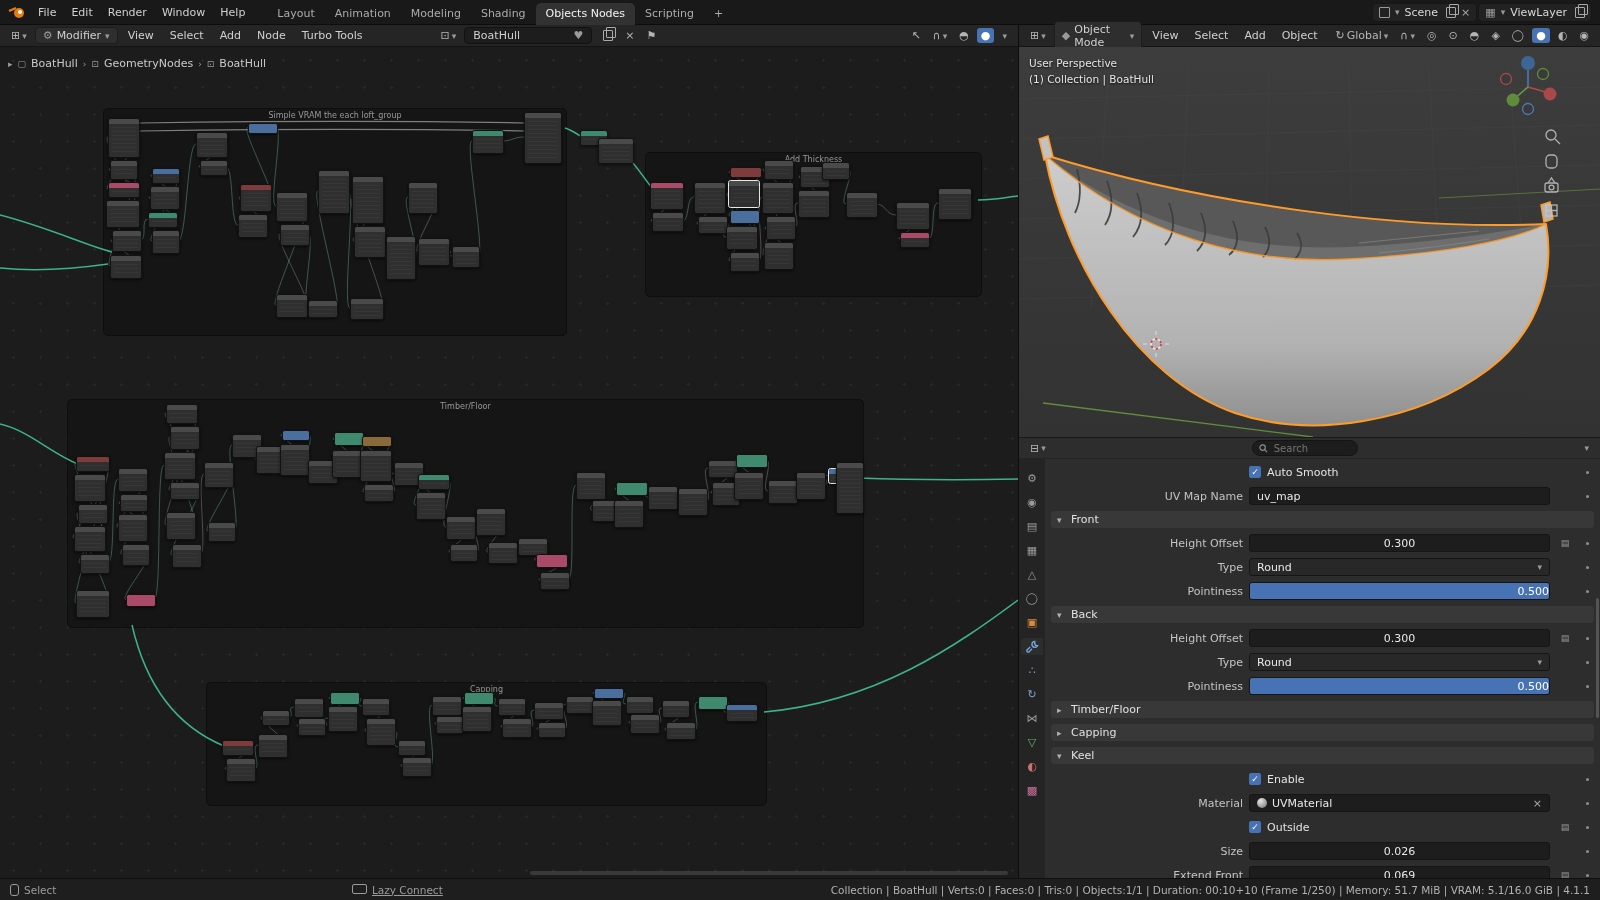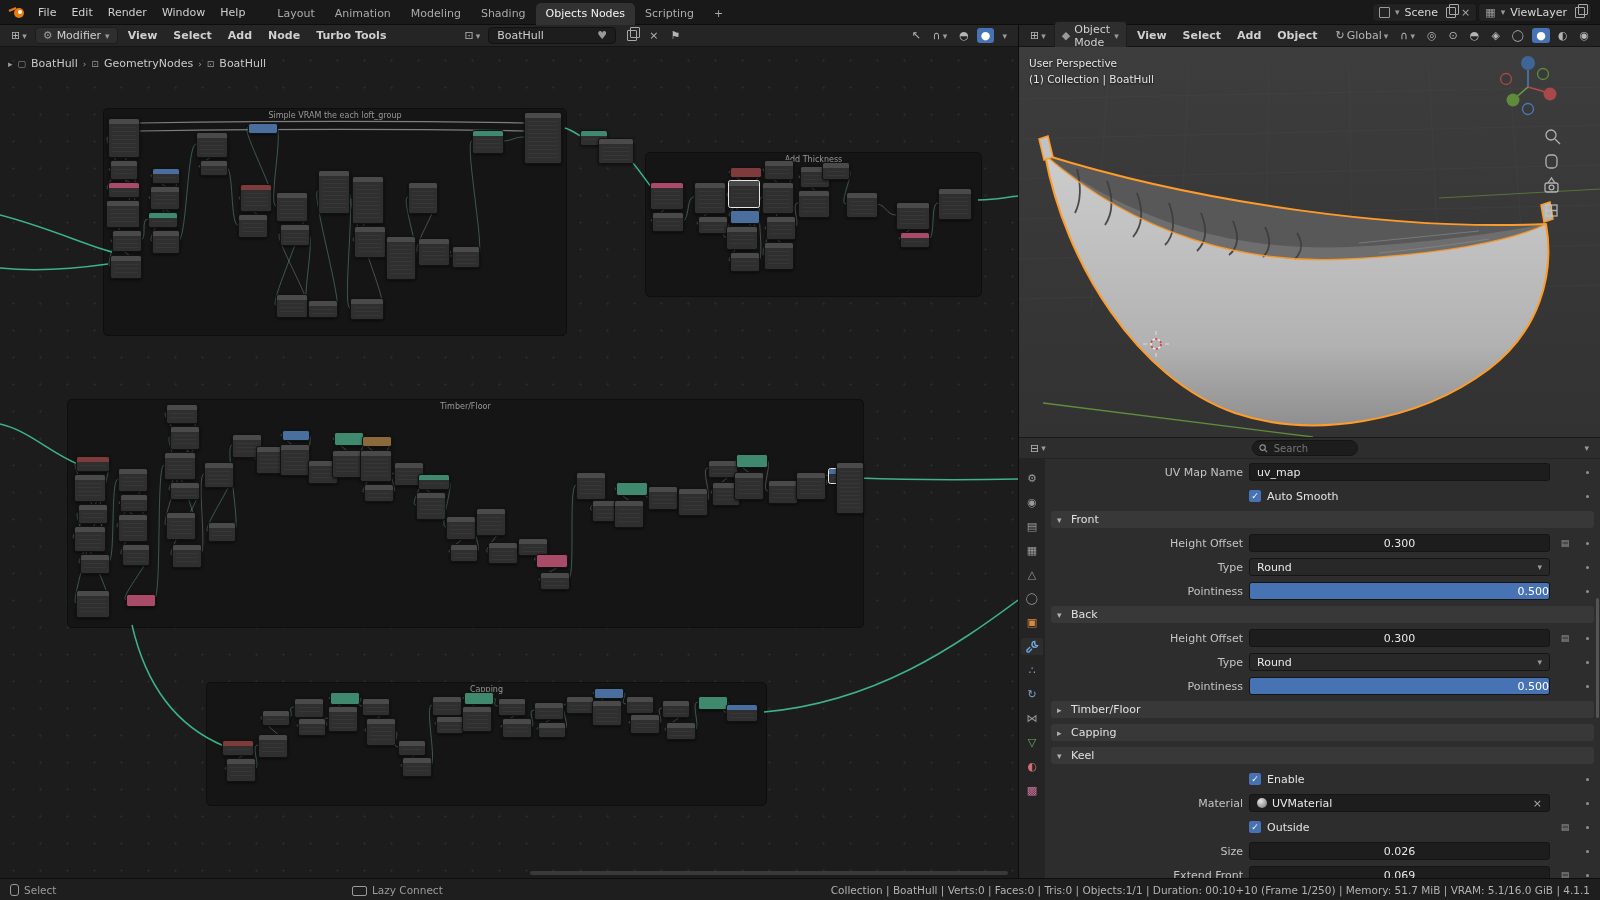--- a/index.html
+++ b/index.html
@@ -13,21 +13,21 @@
   .wstab{padding:4px 10px 5px 10px;color:#ababab;border-radius:5px 5px 0 0;white-space:nowrap;}
   .wstab.active{background:#323232;color:#f2f2f2;}
   #topbar .spacer{flex:1;}
   .chip{display:flex;align-items:center;gap:5px;background:#222;border:1px solid #161616;border-radius:4px;padding:2px 6px;color:#d8d8d8;}
   .sqicon{width:9px;height:9px;border:1px solid #9a9a9a;border-radius:1px;display:inline-block;}
   .cv{color:#9a9a9a;font-size:9px;}
   .x{color:#aaa;}
   
   .ehdr{position:absolute;left:0;top:0;right:0;height:22px;background:#252525;border-bottom:1px solid #141414;
     display:flex;align-items:center;gap:4px;padding:0 7px;color:#cfcfcf;box-sizing:border-box;}
-  .ehdr .menu{padding:2px 6px;font-weight:bold;}
+  .ehdr .menu{padding:2px 6px;}
   .hicon{color:#b5b5b5;padding:1px 4px;border-radius:3px;display:inline-flex;align-items:center;gap:2px;}
   .hicon.hl{background:#4772b3;color:#fff;}
   .hbtn{display:flex;align-items:center;gap:4px;background:#2e2e2e;border:1px solid #1d1d1d;border-radius:4px;padding:1px 7px;}
   .treefield{display:flex;align-items:center;gap:5px;background:#1d1d1d;border:1px solid #121212;border-radius:4px;padding:1px 8px;min-width:110px;}
   .copyicon{position:relative;width:8px;height:9px;border:1px solid #aaa;border-radius:1px;display:inline-block;margin-left:3px;}
   .copyicon::before{content:"";position:absolute;left:2px;top:-4px;width:8px;height:9px;border:1px solid #aaa;border-radius:1px;}
   .hspacer{flex:1;}
   
   #ne{position:absolute;left:0;top:25px;width:1018px;height:853px;background:#1c1c1c;}
   #ne-canvas{position:absolute;left:0;top:22px;width:1018px;height:831px;overflow:hidden;background:#1c1c1c;
@@ -78,21 +78,21 @@
   .tri{color:#b0b0b0;font-size:9px;width:9px;}
   .pdot::after{content:"";display:block;width:3px;height:3px;background:#909090;border-radius:50%;margin:0 auto;}
   .pextra{color:#9a9a9a;font-size:9px;text-align:center;}
   .msphere{width:10px;height:10px;border-radius:50%;background:radial-gradient(circle at 35% 30%,#e6e6e6,#6f6f6f);flex:none;}
   .pscroll{position:absolute;right:1px;top:140px;width:3px;height:120px;background:#545454;border-radius:2px;}
   
   #status{position:absolute;left:0;bottom:0;width:1600px;height:22px;background:#1e1e1e;border-top:1px solid #0e0e0e;
     display:flex;align-items:center;padding:0 10px;box-sizing:border-box;color:#9c9c9c;font-size:10.5px;}
   .mouseico{width:7px;height:10px;border:1px solid #9a9a9a;border-radius:3px;display:inline-block;margin-right:5px;}
   .kbdico{width:13px;height:8px;border:1px solid #9a9a9a;border-radius:2px;display:inline-block;margin-right:5px;}
-  #lazy{position:absolute;left:352px;display:flex;align-items:flex-end;}
+  #lazy{position:absolute;left:352px;display:flex;align-items:flex-start;text-decoration:underline;}
   #stats{margin-left:auto;color:#b2b2b2;white-space:nowrap;}
 </style>
 </head>
 <body>
 
 <div id="topbar">
   <span style="margin-right:4px;display:inline-flex;">
     <svg width="18" height="13" viewBox="0 0 18 13">
         <path d="M1,5 L8,2" stroke="#e87d0d" stroke-width="2.2" fill="none"></path>
         <circle cx="11" cy="7" r="5" fill="#e87d0d"></circle>
@@ -974,33 +974,33 @@
       <span class="ticon" style="color:#7aa3cf;">∴</span>
       <span class="ticon" style="color:#7aa3cf;">↻</span>
       <span class="ticon">⋈</span>
       <span class="ticon" style="color:#6fae6f;">▽</span>
       <span class="ticon" style="color:#cf6f6f;">◐</span>
       <span class="ticon" style="color:#cf6f9f;">▩</span>
     </div>
     <div class="pcontent">
 
       <div class="prow">
-        <div class="plabel">UV Map Name</div>
-        <div class="f-input">
-            <span>uv_map</span>
-          </div>
-        <div class="pextra"></div>
-        <div class="pdot"></div>
-      </div>
-
-      <div class="prow">
         <div class="plabel"></div>
         <div class="chkrow">
             <span class="chk"></span>
           <span>Auto Smooth</span>
+          </div>
+        <div class="pextra"></div>
+        <div class="pdot"></div>
+      </div>
+
+      <div class="prow">
+        <div class="plabel">UV Map Name</div>
+        <div class="f-input">
+            <span>uv_map</span>
           </div>
         <div class="pextra"></div>
         <div class="pdot"></div>
       </div>
 
       <div class="sect">
         <span class="tri">▾</span>
         <span>Front</span>
         </div>
 

